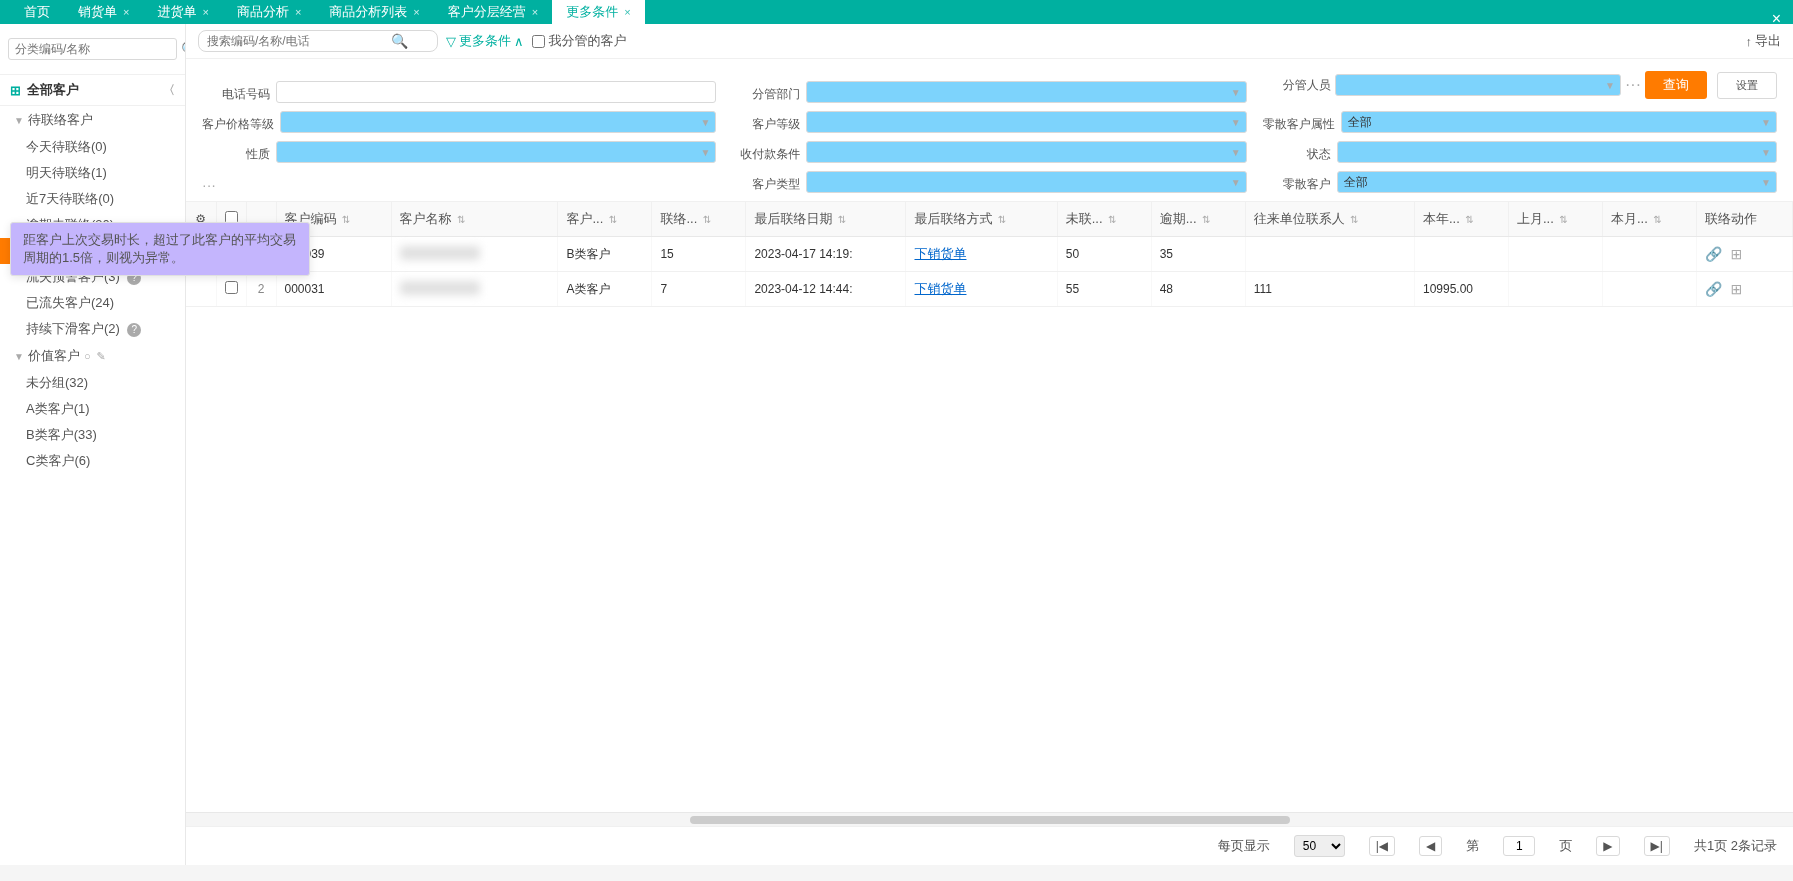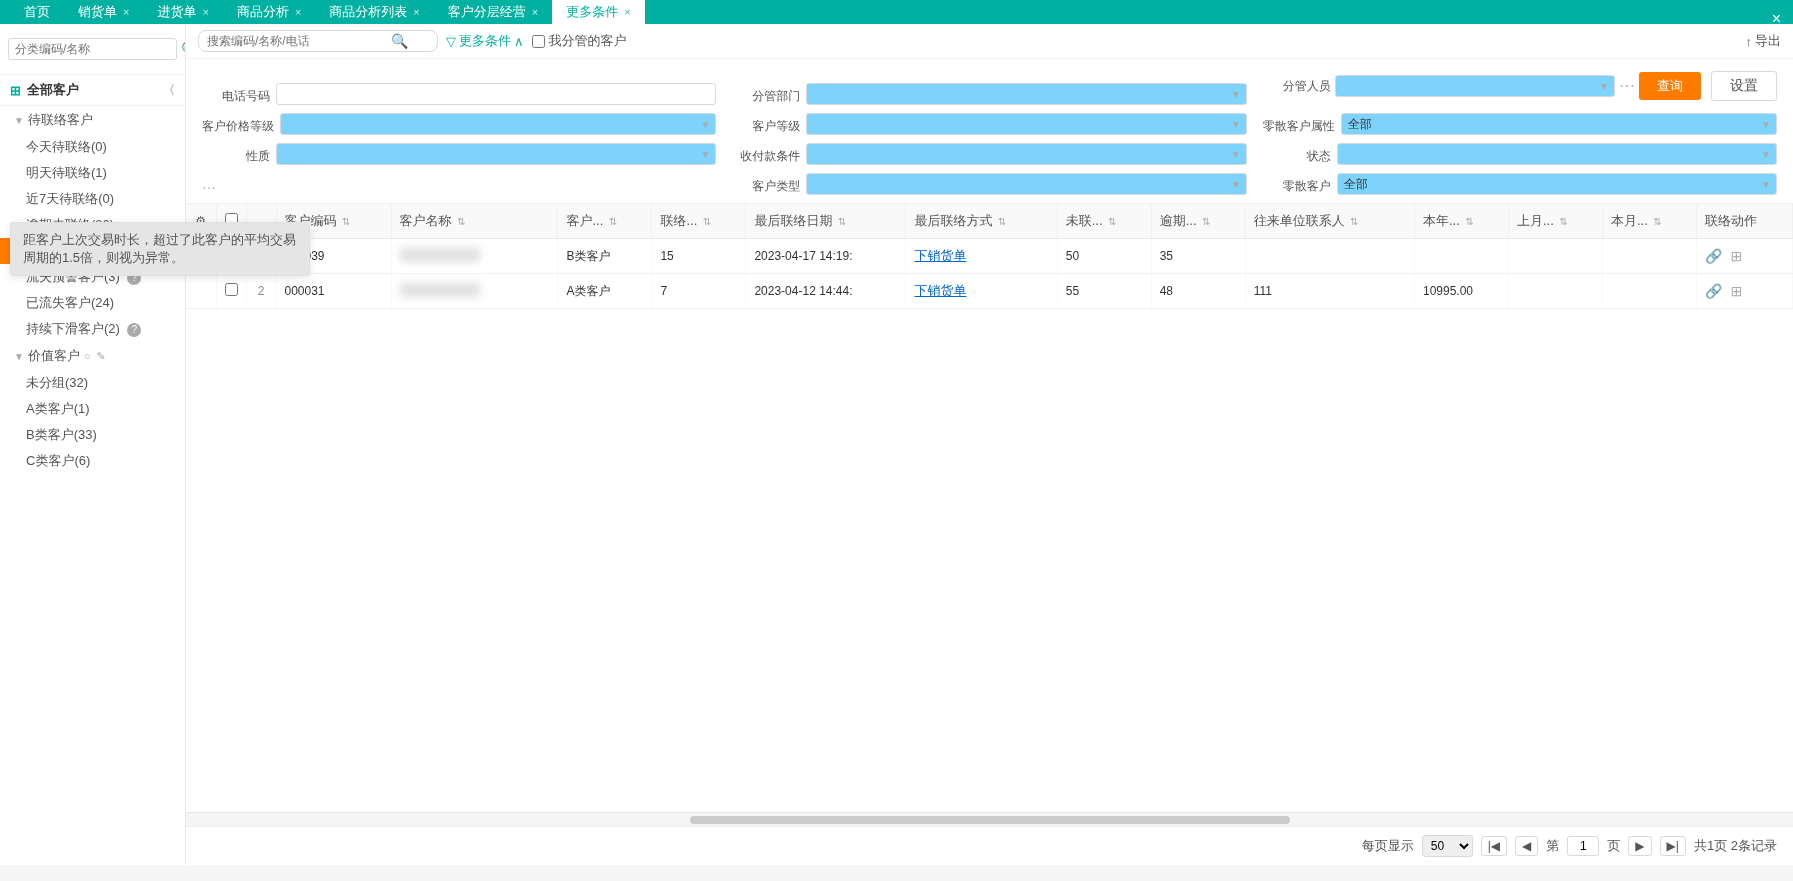--- a/index.html
+++ b/index.html
@@ -114,21 +114,21 @@
     .filter-select-wrap .caret {
       position: absolute; right: 6px; color: #aaa; font-size: 10px; pointer-events: none;
     }
     .filter-actions { display: flex; gap: 10px; align-items: center; padding: 4px 0; }
     .btn-query {
       background: #ff7b00; color: #fff; border: none; border-radius: 3px;
       padding: 5px 18px; cursor: pointer; font-size: 13px;
     }
     .btn-settings {
       background: #fff; color: #555; border: 1px solid #d9d9d9; border-radius: 3px;
-      padding: 5px 18px; cursor: pointer; font-size: 14px;
+      padding: 5px 18px; cursor: pointer; font-size: 11px;
     }
 
     
     .table-wrap { flex: 1; overflow: auto; }
     table { width: 100%; border-collapse: collapse; }
     thead tr { background: #f9f9f9; }
     th {
       border-bottom: 1px solid #e8e8e8; border-right: 1px solid #f0f0f0;
       padding: 8px 8px; color: #555; font-weight: normal; font-size: 12px;
       white-space: nowrap; text-align: left; position: sticky; top: 0; background: #f9f9f9; z-index: 1;
@@ -139,38 +139,38 @@
       padding: 8px 8px; color: #333; font-size: 12px; white-space: nowrap;
     }
     .link-text { color: #0066cc; text-decoration: underline; cursor: pointer; }
     .action-icons { display: flex; gap: 8px; }
     .action-icon { color: #aaa; cursor: pointer; font-size: 14px; }
 
     
     .table-footer {
       display: flex; align-items: center; justify-content: flex-end;
       padding: 8px 16px; border-top: 1px solid #f0f0f0; background: #fff;
-      gap: 8px; font-size: 12px; color: #555;
+      gap: 24px; font-size: 12px; color: #555;
     }
     .page-size-select {
       border: 1px solid #d9d9d9; border-radius: 3px; padding: 2px 4px; font-size: 12px;
     }
     .page-btn {
       border: 1px solid #d9d9d9; border-radius: 3px; padding: 2px 6px;
       cursor: pointer; background: #fff; font-size: 12px; color: #555;
     }
     .page-input {
       border: 1px solid #d9d9d9; border-radius: 3px; width: 32px;
       text-align: center; padding: 2px 4px; font-size: 12px;
     }
 
     
     .tooltip-box {
       position: absolute; left: 10px; top: 222px;
-      background: #e5e5e5; border: 1px solid #e0e0e0; border-radius: 3px;
+      background: #c4b5fd; border: 1px solid #e0e0e0; border-radius: 3px;
       padding: 8px 12px; color: #555; font-size: 12px; max-width: 300px;
       box-shadow: 0 2px 8px rgba(0,0,0,0.1); z-index: 100;
     }
 
     
     .scroll-bar-area {
       height: 14px; background: #f5f5f5; border-top: 1px solid #e8e8e8;
       display: flex; align-items: center; padding: 0 4px;
     }
     .scroll-thumb {

